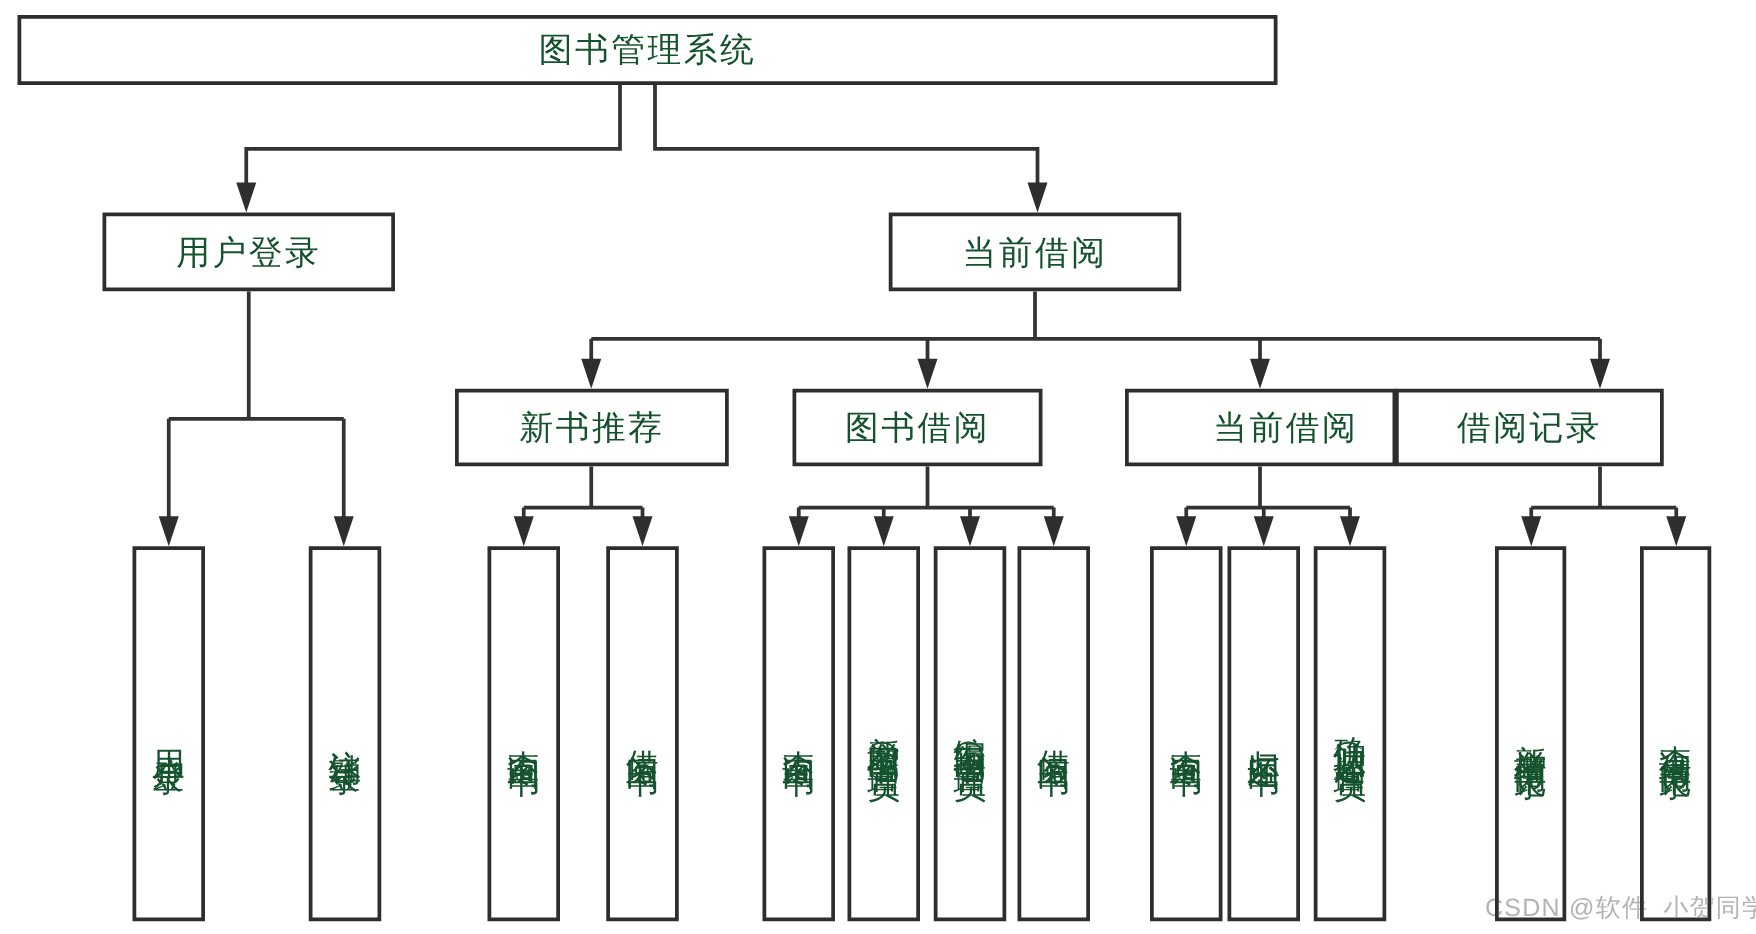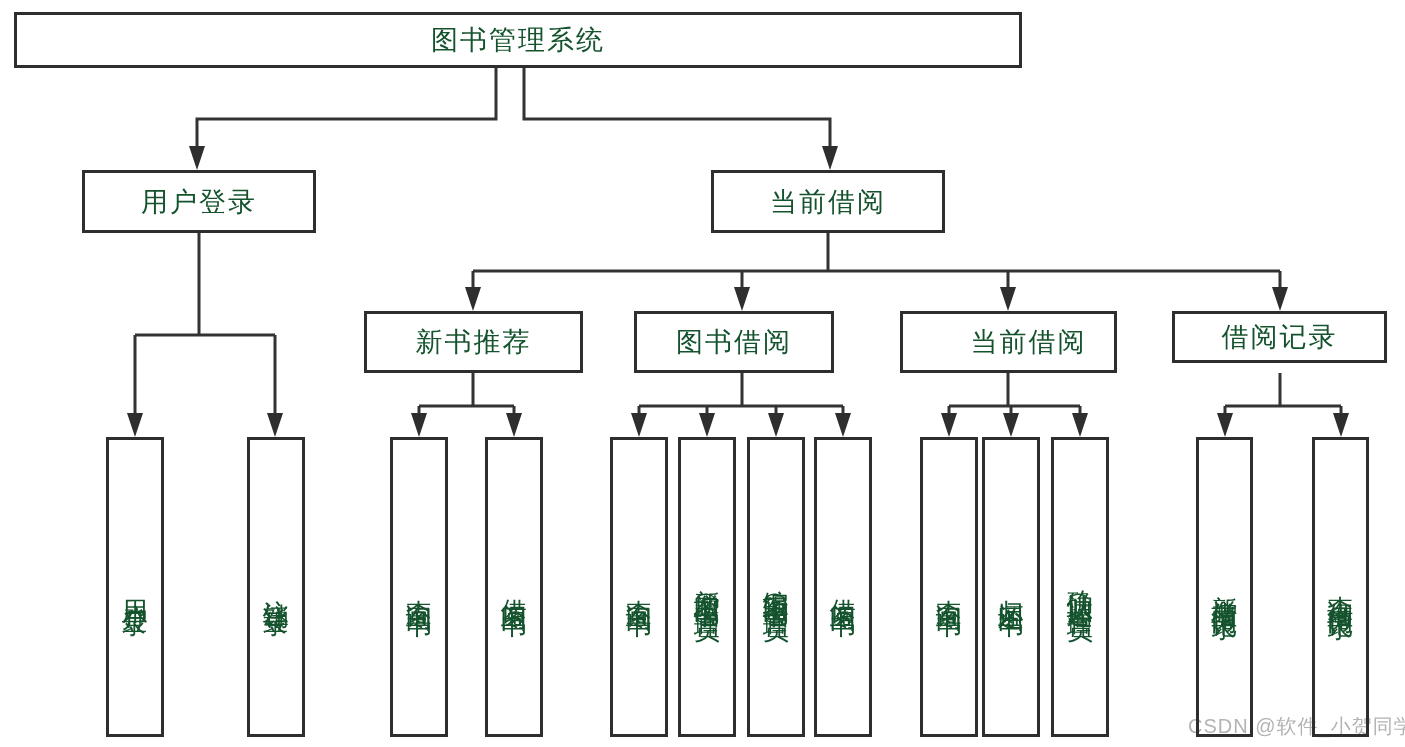--- a/index.html
+++ b/index.html
@@ -87,21 +87,21 @@
   </svg>
 
   <div class="node" style="left:14px; top:12px; width:1008px; height:56px;">图书管理系统</div>
 
   <div class="node" style="left:82px; top:170px; width:234px; height:63px;">用户登录</div>
   <div class="node" style="left:711px; top:170px; width:234px; height:63px;">当前借阅</div>
 
   <div class="node" style="left:364px; top:311px; width:219px; height:62px;font-family:Liberation Mono, monospace;">新书推荐</div>
   <div class="node" style="left:634px; top:311px; width:200px; height:62px;">图书借阅</div>
   <div class="node" style="left:900px; top:311px; width:217px; height:62px;padding-left:40px;">当前借阅</div>
-  <div class="node" style="left:1172px; top:311px; width:215px; height:52px;">借阅记录</div>
+  <div class="node" style="left:1116px; top:311px; width:215px; height:62px;">借阅记录</div>
 
   <div class="node leaf" style="left:106px; top:437px; width:58px; height:300px;">
     <span>用户登录</span>
   </div>
   <div class="node leaf" style="left:247px; top:437px; width:58px; height:300px;">
     <span>注销登录</span>
   </div>
 
   <div class="node leaf" style="left:390px; top:437px; width:58px; height:300px;">
     <span>查询图书</span>

